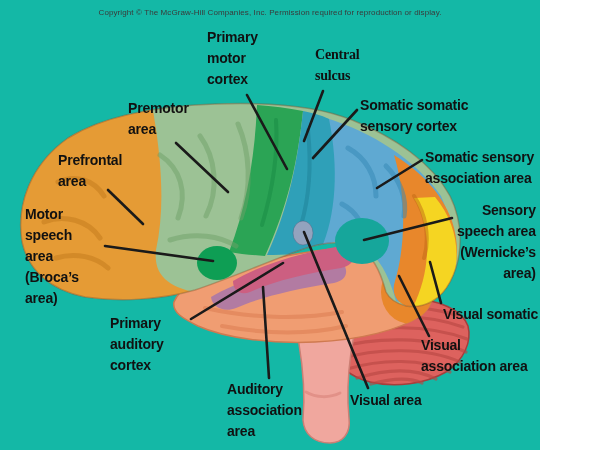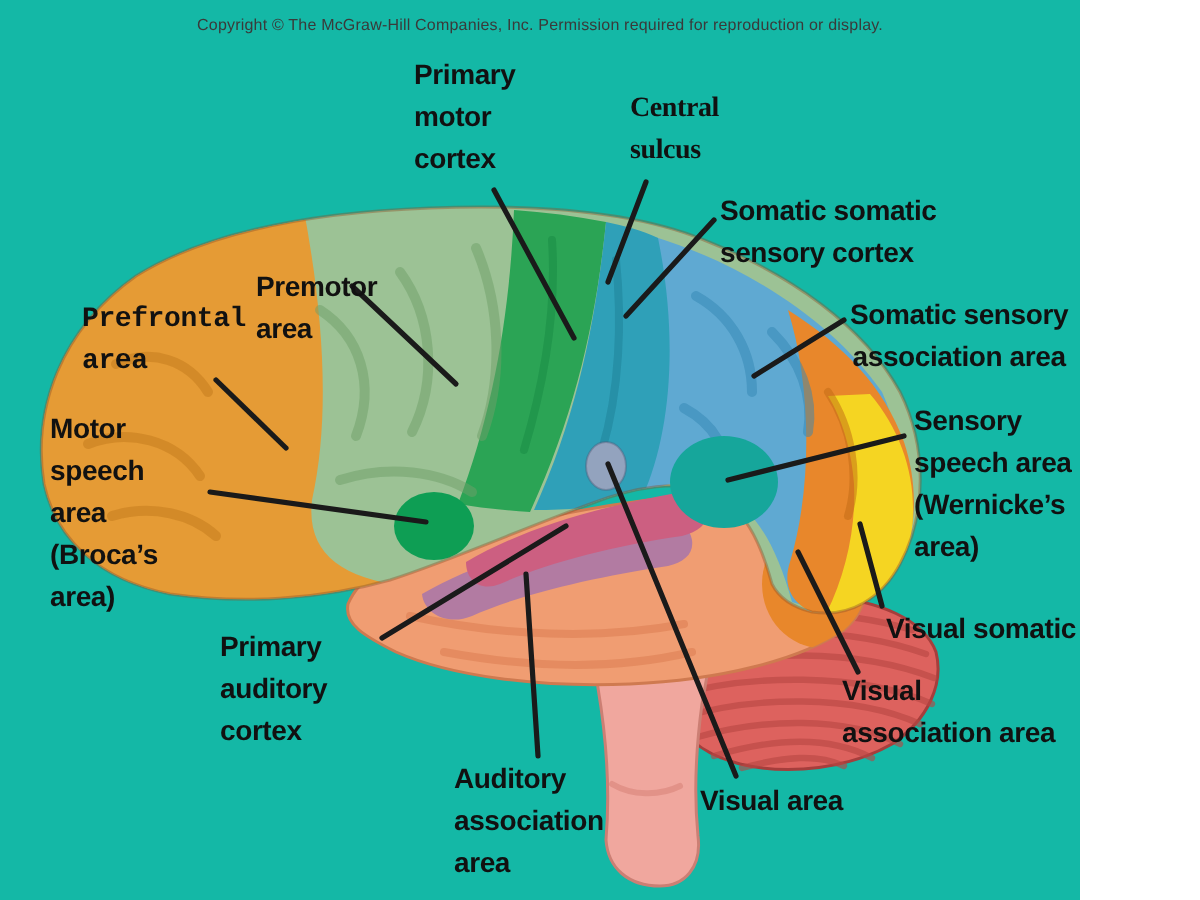--- a/index.html
+++ b/index.html
@@ -135,40 +135,40 @@
   <div class="copyright">Copyright © The McGraw-Hill Companies, Inc. Permission required for reproduction or display.</div>
 
   <div id="labels-layer">
       <div class="brain-label" style="left: 207px; top: 27px; color: rgb(17, 17, 17);">Primary
 motor
 cortex</div>
       <div class="brain-label" style="left: 315px; top: 44px; color: rgb(17, 17, 17); font-family: Liberation Serif, serif;">Central
 sulcus</div>
       <div class="brain-label" style="left: 360px; top: 95px; color: rgb(17, 17, 17);">Somatic somatic
 sensory cortex</div>
-      <div class="brain-label" style="left: 425px; top: 147px; color: rgb(17, 17, 17); text-align: center;">Somatic sensory
+      <div class="brain-label" style="left: 425px; top: 147px; color: rgb(17, 17, 17);">Somatic sensory
 association area</div>
-      <div class="brain-label" style="left: 457px; top: 200px; color: rgb(17, 17, 17);">Sensory
+      <div class="brain-label" style="left: 457px; top: 200px; color: rgb(17, 17, 17); text-align: right;">Sensory
 speech area
 (Wernicke’s
 area)</div>
       <div class="brain-label" style="left: 443px; top: 304px; color: rgb(17, 17, 17);">Visual somatic</div>
       <div class="brain-label" style="left: 421px; top: 335px; color: rgb(17, 17, 17);">Visual
 association area</div>
       <div class="brain-label" style="left: 350px; top: 390px; color: rgb(17, 17, 17);">Visual area</div>
       <div class="brain-label" style="left: 227px; top: 379px; color: rgb(17, 17, 17);">Auditory
 association
 area</div>
       <div class="brain-label" style="left: 110px; top: 313px; color: rgb(17, 17, 17);">Primary
 auditory
 cortex</div>
       <div class="brain-label" style="left: 25px; top: 204px; color: rgb(17, 17, 17);">Motor
 speech
 area
 (Broca’s
 area)</div>
-      <div class="brain-label" style="left: 41px; top: 150px; color: rgb(17, 17, 17); font-family: Liberation Mono, monospace;">Prefrontal
+      <div class="brain-label" style="left: 58px; top: 150px; color: rgb(17, 17, 17);">Prefrontal
 area</div>
-      <div class="brain-label" style="left: 128px; top: 98px; color: rgb(17, 17, 17); margin-top: 35px;">Premotor
+      <div class="brain-label" style="left: 128px; top: 98px; color: rgb(17, 17, 17);">Premotor
 area</div>
     </div>
 
 </div>
 
 </body></html>

